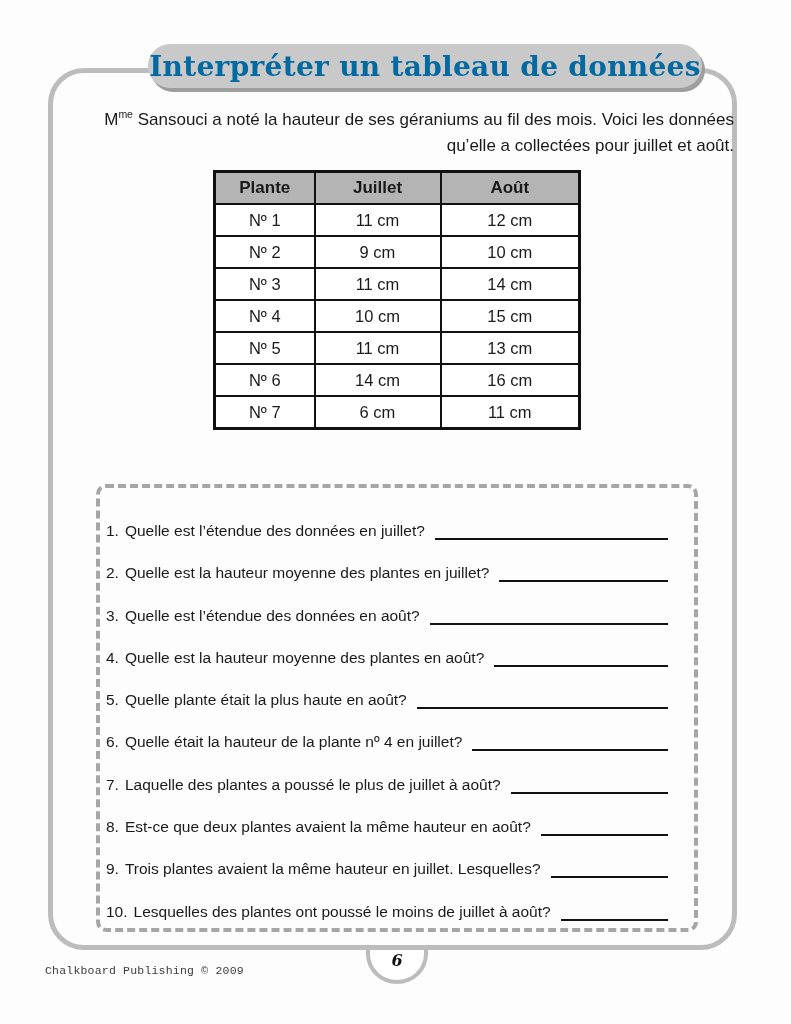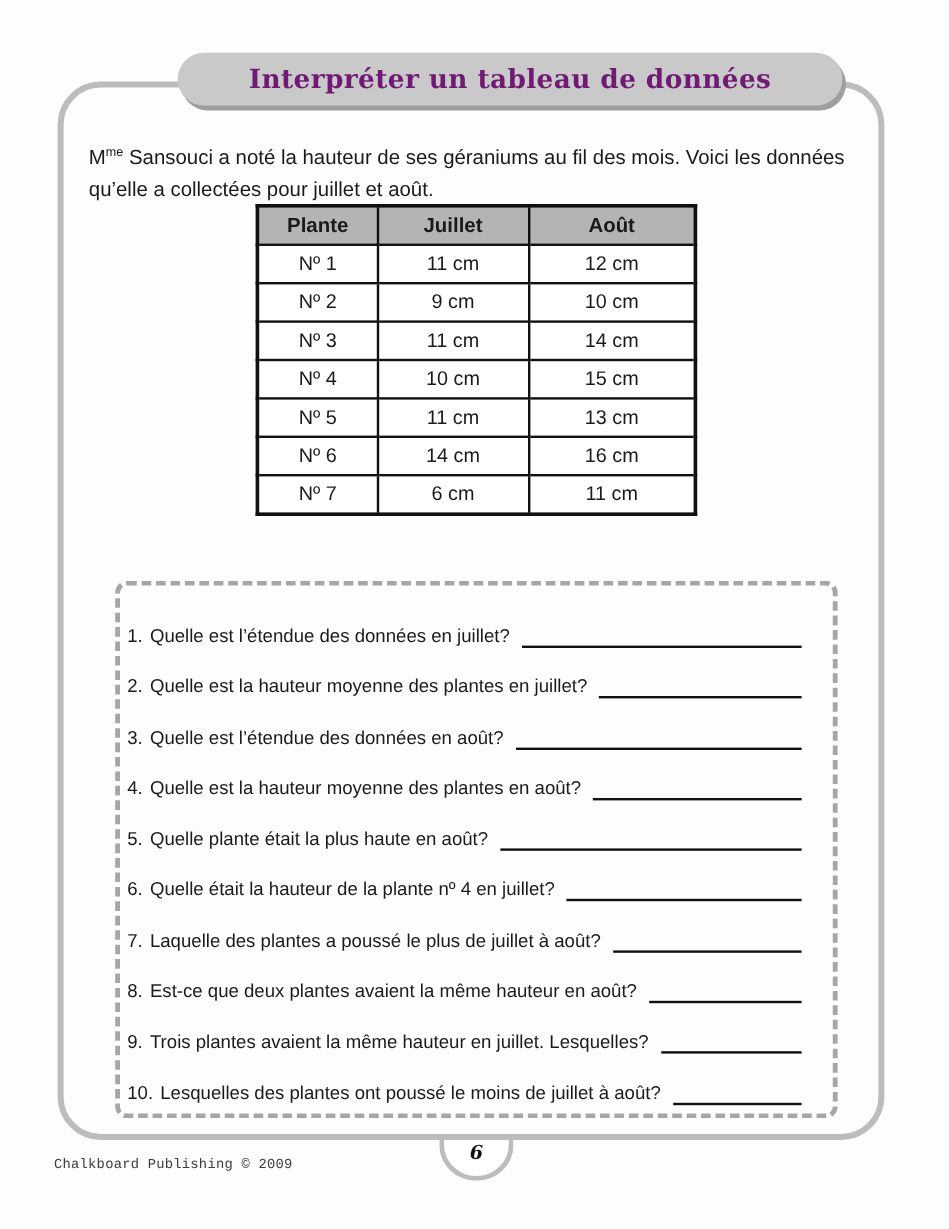--- a/index.html
+++ b/index.html
@@ -10,26 +10,26 @@
   .page-border {
     position:absolute; left:48px; top:68px; width:689px; height:882px;
     border:5px solid #bcbcbc; border-radius:36px; box-sizing:border-box;
   }
   .title-banner {
     position:absolute; left:148px; top:44px; width:554px; height:44px;
     background:#c9c9c9; border-radius:24px; box-shadow:3px 4px 0 #9e9e9e;
     display:flex; align-items:center; justify-content:center; z-index:2;
   }
   .title-banner .t {
-    font-family:"DejaVu Serif", serif; font-weight:bold; font-size:22px;
-    letter-spacing:0.3px; color:#701a75; white-space:nowrap;
+    font-family:"DejaVu Serif", serif; font-weight:bold; font-size:28px;
+    letter-spacing:0.3px; color:#0369a1; white-space:nowrap;
   }
   .intro {
     position:absolute; left:58px; top:103px; width:672px;
-    font-size:17px; line-height:26px; margin:16px;
+    font-size:17px; line-height:26px; margin:4px;text-align:right;
   }
   .intro .line { display:block; white-space:nowrap; }
   sup { font-size:10.5px; line-height:0; }
 
   .data-table {
     position:absolute; left:213px; top:170px; border-collapse:collapse;
     font-size:16.5px; border:3px solid #111; z-index:1;
   }
   .data-table th, .data-table td {
     border:2px solid #111; text-align:center; height:30px; padding:0 4px;

